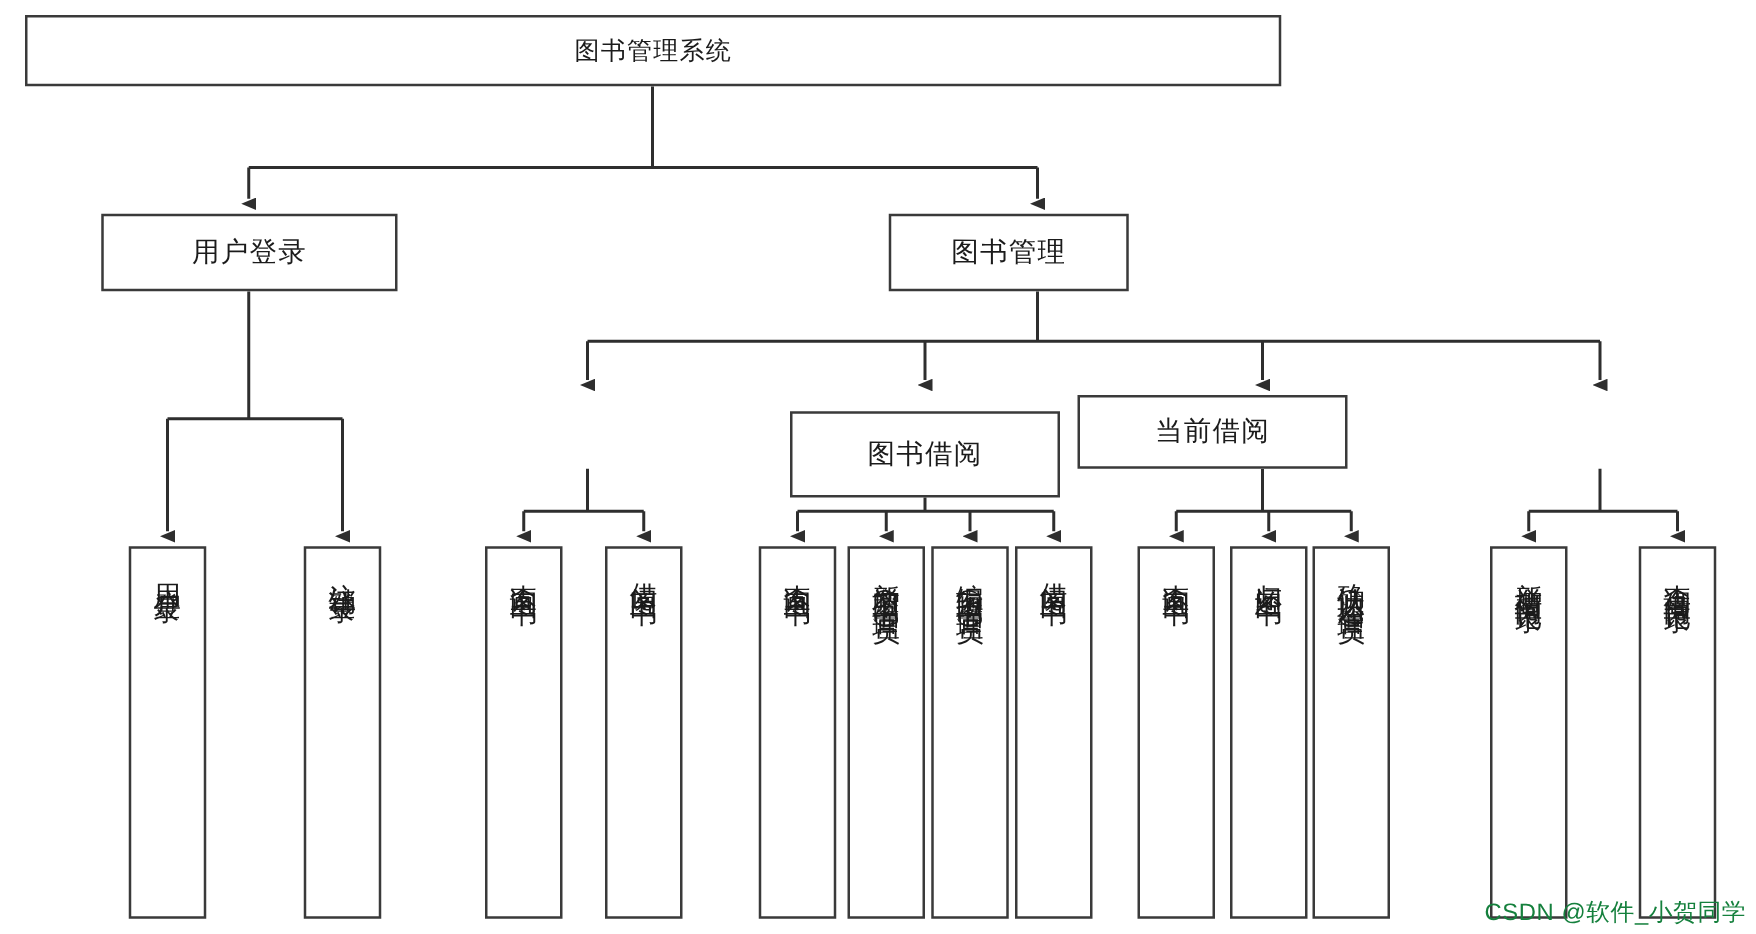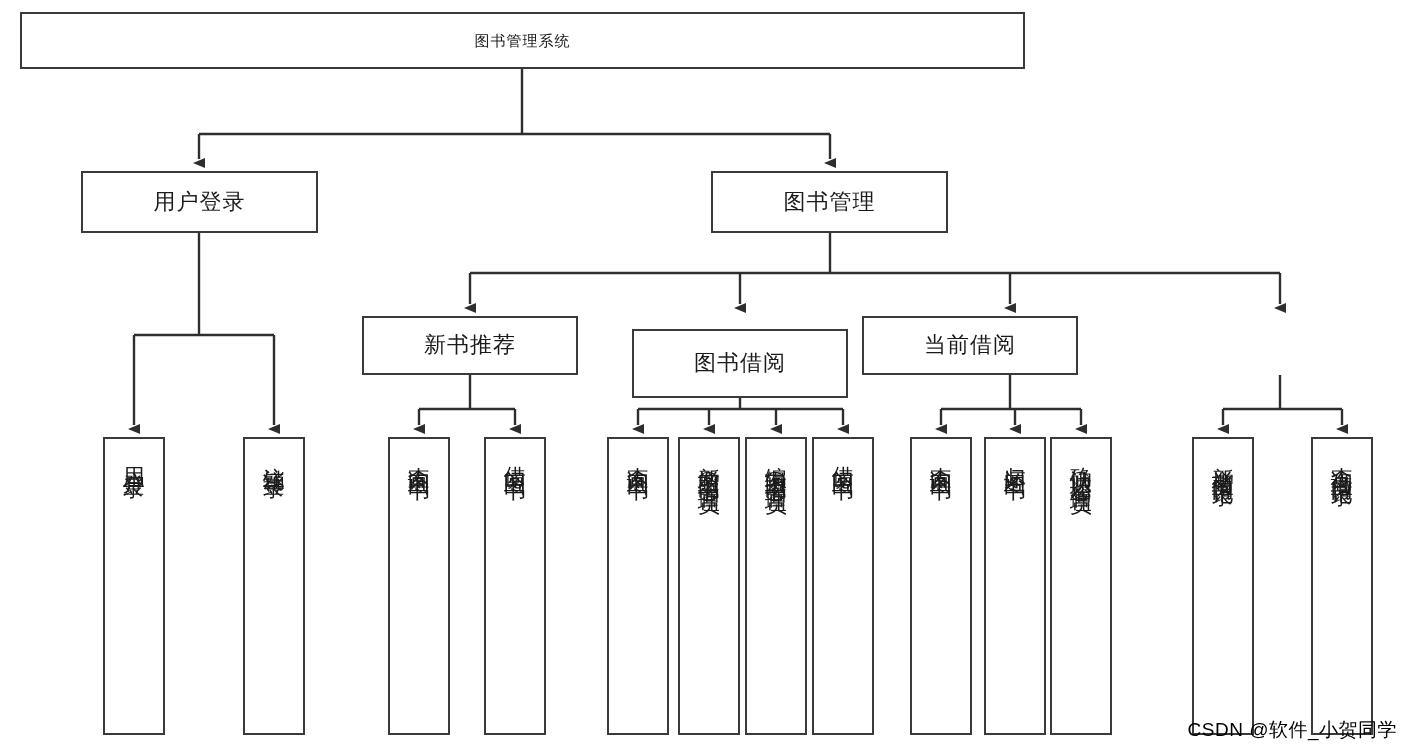--- a/index.html
+++ b/index.html
@@ -45,28 +45,28 @@
     writing-mode: vertical-rl;
     text-orientation: upright;
     font-size: 22px;
     line-height: 1.25;
     align-items: center;
     justify-content: flex-start;
     padding-top: 10px;
     letter-spacing: 4px;
   }
   .node.root {
-    font-size: 15px;
+    font-size: 20px;
   }
   .watermark {
     position: absolute;
     right: 8px;
     bottom: 4px;
     font-size: 19px;
-    color: #000000;
+    color: #15803d;
     white-space: nowrap;
     letter-spacing: 0.5px;
   }
 </style>
 </head>
 <body>
 
 <div id="canvas">
 
   <svg id="wires" viewBox="0 0 1405 747">
@@ -115,23 +115,22 @@
       <path d="M1280,375 L1280,409"></path>
       <path d="M1223,409 L1342,409"></path>
       <path d="M1223,409 L1223,425" marker-end="url(#arrow)"></path>
       <path d="M1342,409 L1342,425" marker-end="url(#arrow)"></path>
     </g>
   </svg>
 
   <div class="node h root" style="left: 20px; top: 12px; width: 1005px; height: 57px;">图书管理系统</div>
 
   <div class="node h" style="left: 81px; top: 171px; width: 237px; height: 62px;">用户登录</div>
-  <div class="node h" style="left: 711px; top: 171px; width: 237px; height: 62px;">图书管理</div>
+  <div class="node h" style="left: 711px; top: 171px; width: 192px; height: 62px;">图书管理</div>
 
-  <div class="node h" style="left: 362px; top: 316px; width: 216px; height: 59px;">新书推荐</div>
   <div class="node h" style="left: 632px; top: 329px; width: 216px; height: 69px;">图书借阅</div>
   <div class="node h" style="left: 862px; top: 316px; width: 216px; height: 59px;">当前借阅</div>
 
   <div class="node v" style="left: 103px; top: 437px; width: 62px; height: 298px;">用户登录</div>
   <div class="node v" style="left: 243px; top: 437px; width: 62px; height: 298px;">注销登录</div>
   <div class="node v" style="left: 388px; top: 437px; width: 62px; height: 298px;">查询图书</div>
   <div class="node v" style="left: 484px; top: 437px; width: 62px; height: 298px;">借阅图书</div>
   <div class="node v" style="left: 607px; top: 437px; width: 62px; height: 298px;">查询图书</div>
   <div class="node v" style="left: 678px; top: 437px; width: 62px; height: 298px;">新增图书（管理员）</div>
   <div class="node v" style="left: 745px; top: 437px; width: 62px; height: 298px;">编辑图书（管理员）</div>

